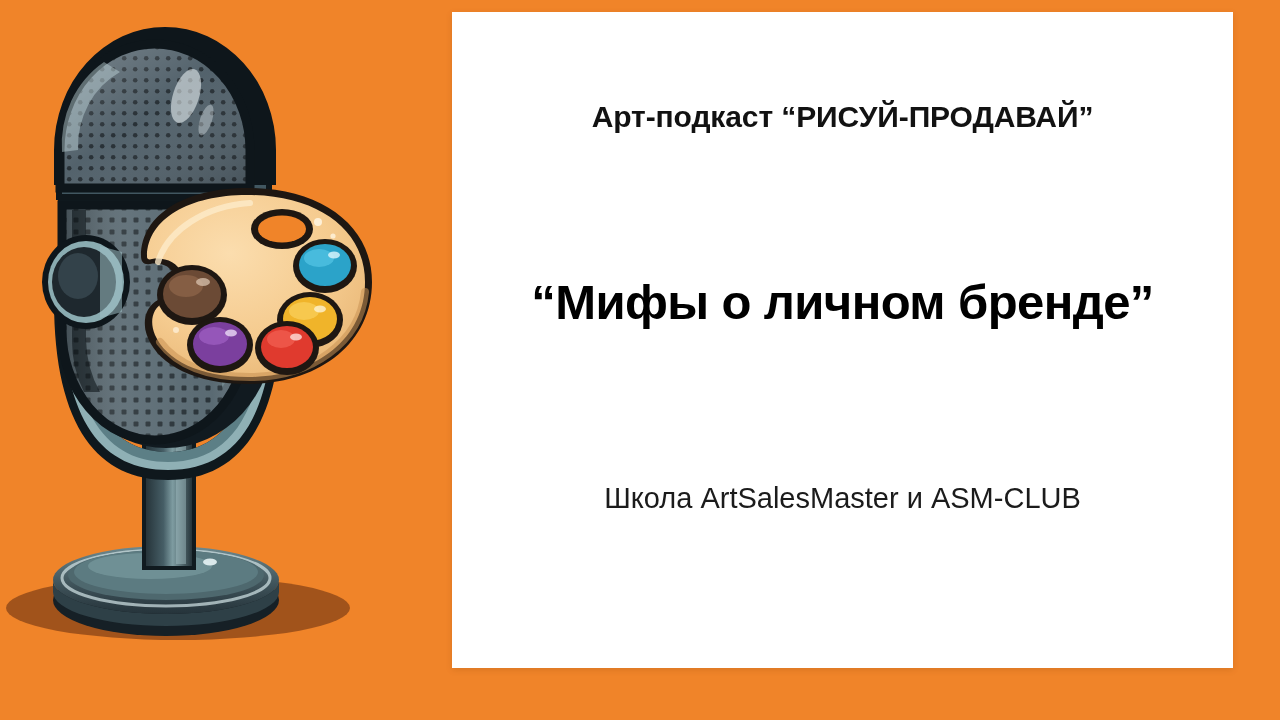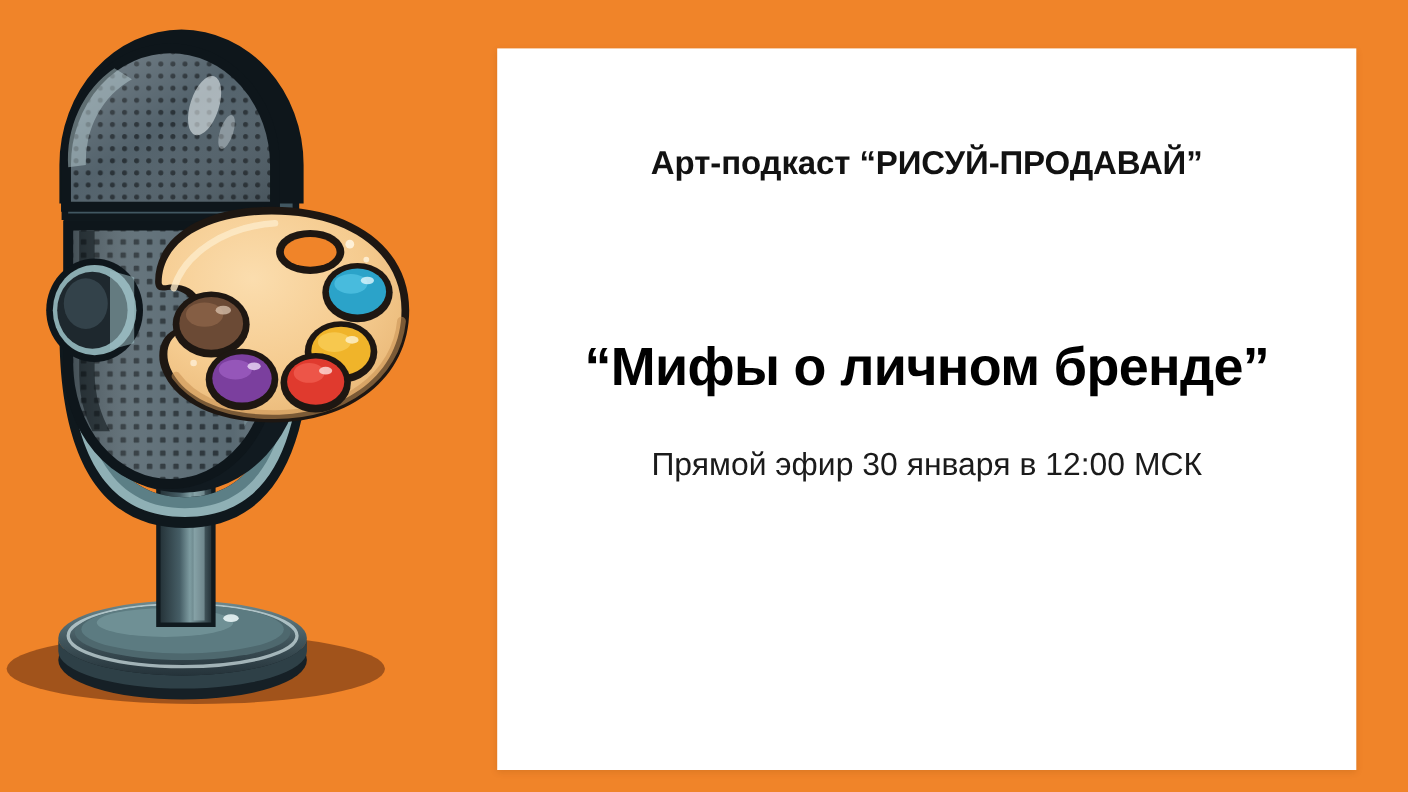--- a/index.html
+++ b/index.html
@@ -25,21 +25,21 @@
   #illustration {
     position:absolute;
     left:0px; top:0px;
     width:430px; height:720px;
   }
   #illustration svg { display:block; width:100%; height:100%; }
 
   
   #card {
     position:absolute;
-    left:452px; top:44px;
+    left:452px; top:12px;
     width:781px; height:656px;
     background:#FFFFFF;
     box-shadow:0 2px 6px rgba(120,60,10,0.18);
     display:flex;
     flex-direction:column;
     align-items:center;
   }
 
   .eyebrow {
     font-size:30px;
@@ -273,15 +273,15 @@
       </g>
     </g>
   </svg>
 </div>
 
 <div id="card">
   <div class="eyebrow">Арт-подкаст “РИСУЙ-ПРОДАВАЙ”</div>
 
   <div class="headline">“Мифы о личном бренде”</div>
 
-  <div class="subline">Прямой эфир 30 января в 12:00 МСК</div>
-
+
+  <div class="footerline">Школа ArtSalesMaster и ASM-CLUB</div>
 </div>
 
 </body></html>

